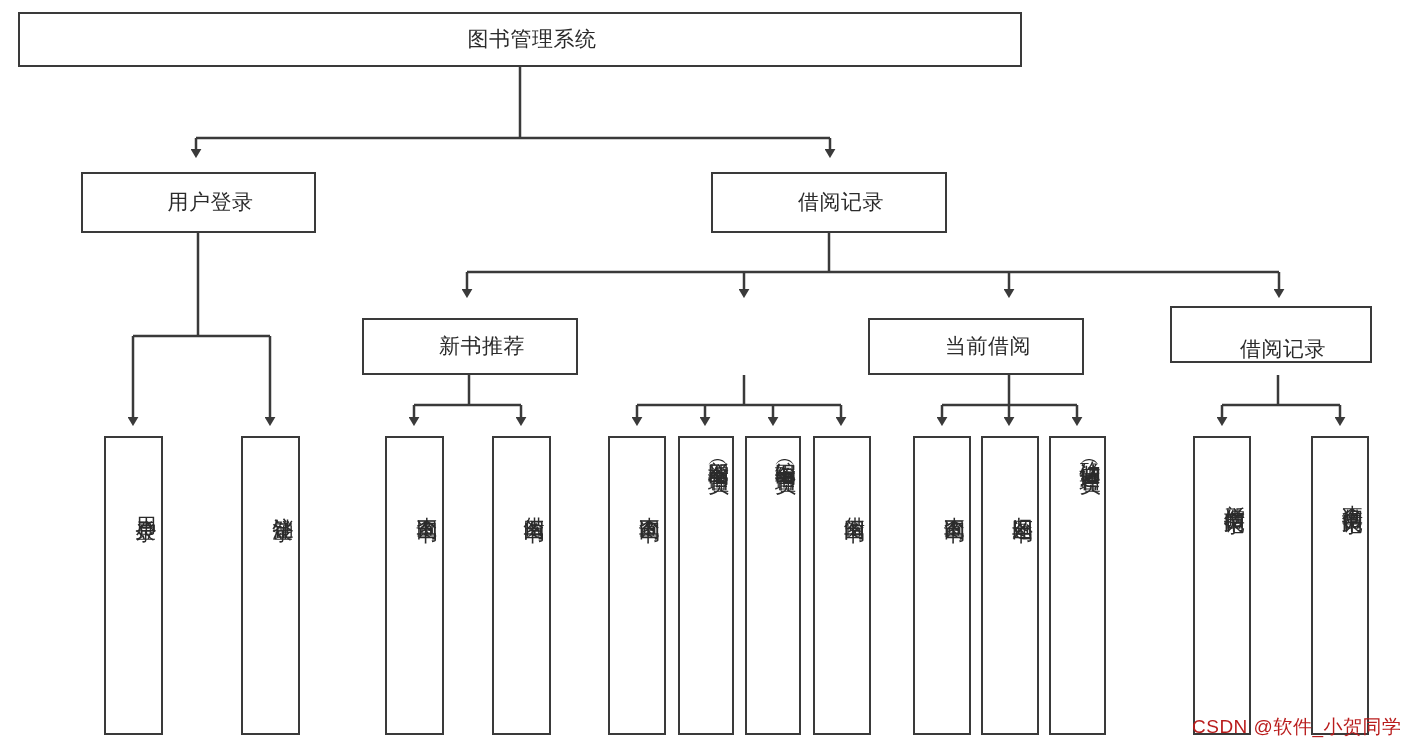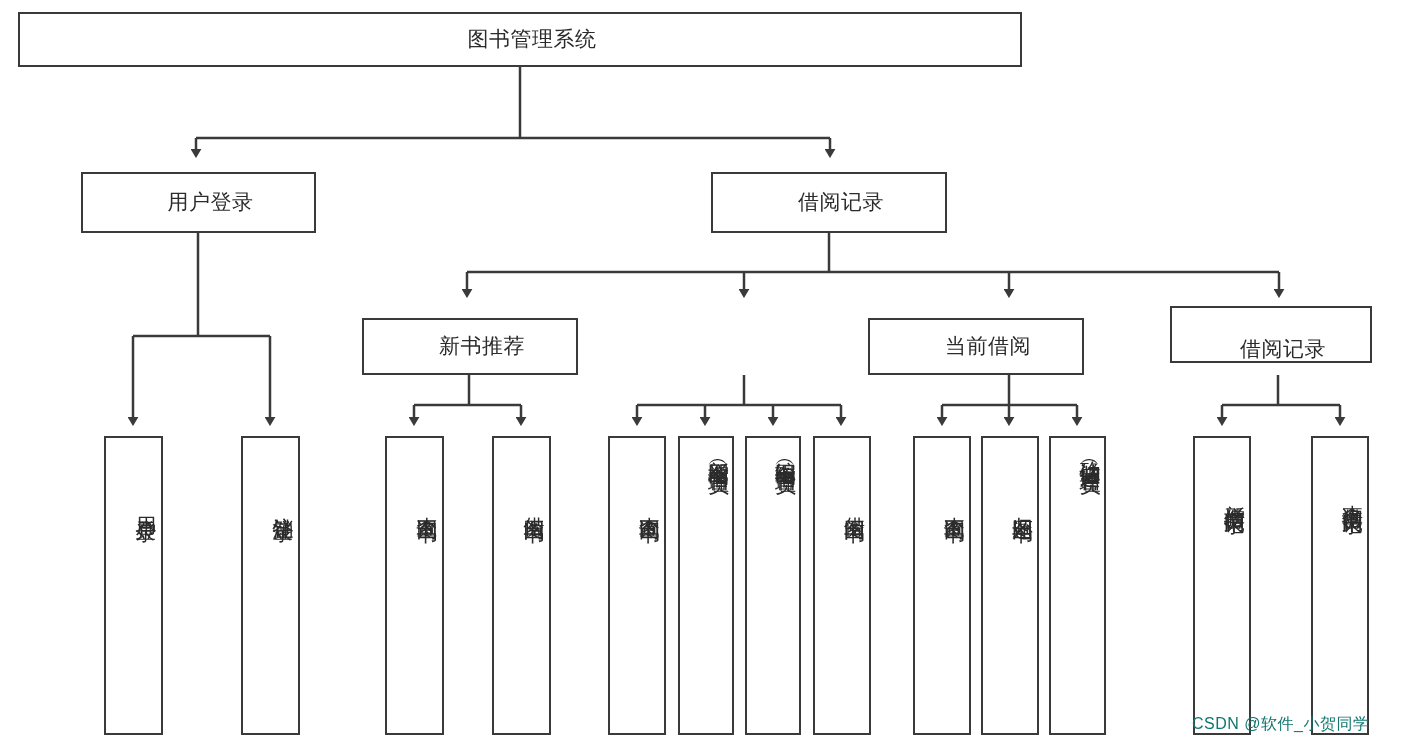--- a/index.html
+++ b/index.html
@@ -56,22 +56,22 @@
     white-space: nowrap;
   }
   .node.vert.mid .label {
     margin-top: 56px;
   }
   .node.vert.mid2 .label {
     margin-top: 44px;
   }
   .watermark {
     position: absolute;
-    color: #0f766e;
-    font-size: 16px;
+    color: #b91c1c;
+    font-size: 19px;
     white-space: nowrap;
     letter-spacing: 0.5px;
     pointer-events: none;
   }
 </style>
 </head>
 <body>
 
 <div id="canvas">
 

